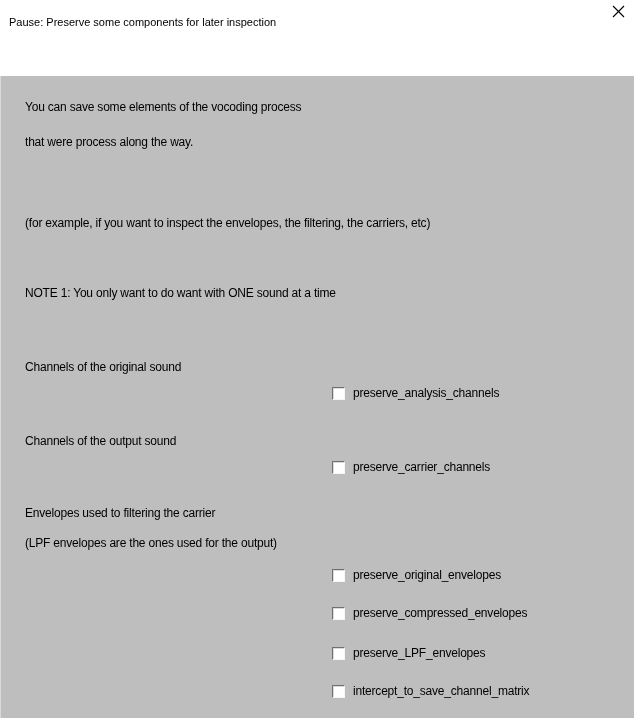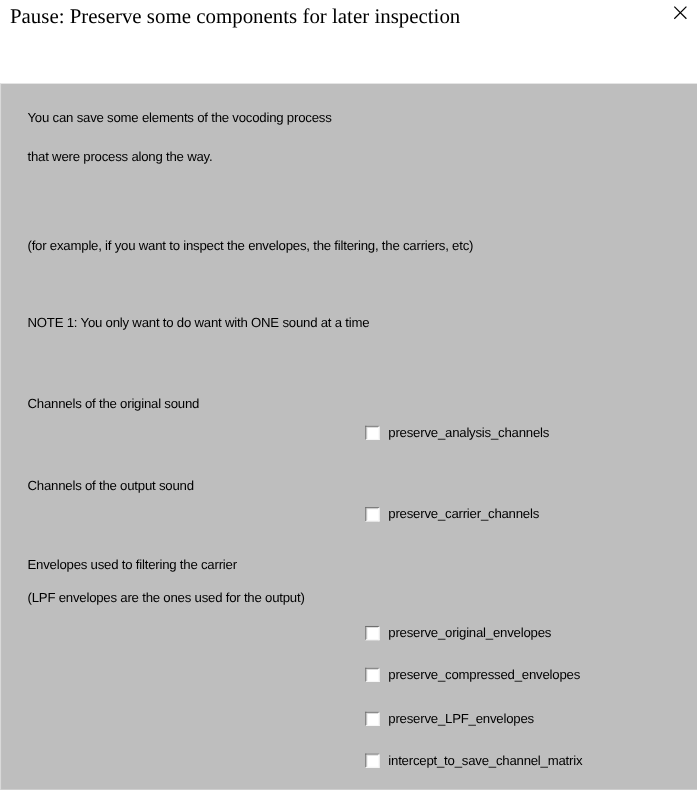--- a/index.html
+++ b/index.html
@@ -22,23 +22,23 @@
     width: 634px; height: 718px;
     background: var(--titlebar-bg);
     overflow: hidden;
   }
   .titlebar {
     position: absolute; top: 0; left: 0;
     width: 634px; height: 28px;
     background: var(--titlebar-bg);
   }
   .titlebar-title {
-    position: absolute; left: 9px; top: 5px;
-    font-size: 19px; color: var(--text-color);
-    white-space: nowrap; letter-spacing: 0; font-family: Liberation Serif, serif;
+    position: absolute; left: 9px; top: 16px;
+    font-size: 11px; color: var(--text-color);
+    white-space: nowrap; letter-spacing: 0;
   }
   .close-btn {
     position: absolute; right: 7px; top: 2px;
     width: 18px; height: 18px;
     display: flex; align-items: center; justify-content: center;
   }
   .client {
     position: absolute; top: 28px; left: 0;
     width: 634px; height: 667px;
     background: var(--dialog-bg);

